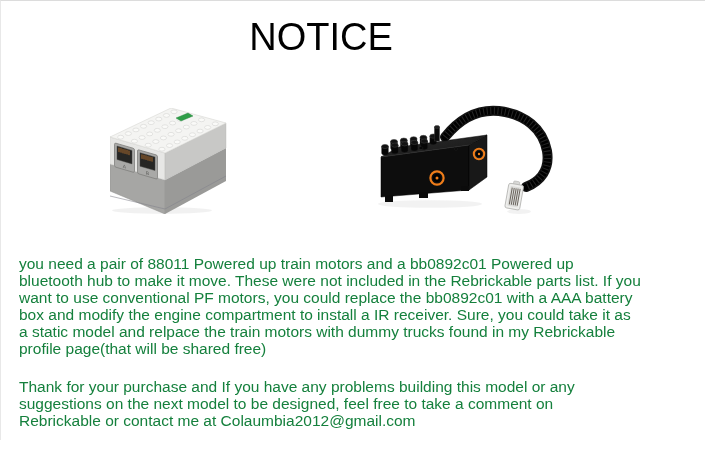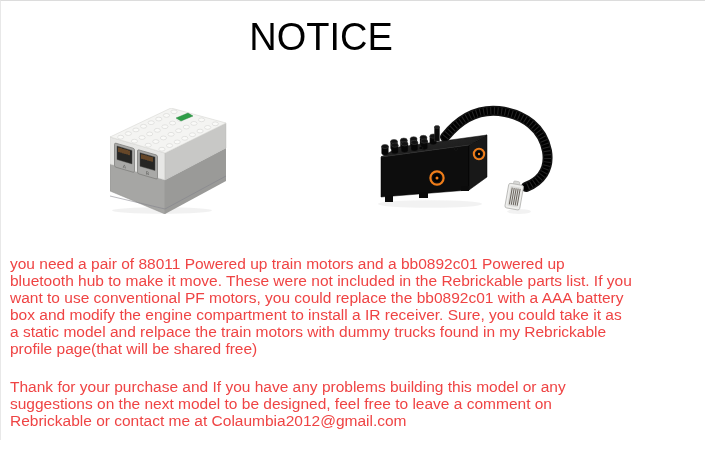--- a/index.html
+++ b/index.html
@@ -10,22 +10,22 @@
   }
   .title{
     position:absolute;top:17px;left:0;width:640px;margin:0;
     text-align:center;font-size:38px;line-height:38px;font-weight:400;
   }
   .figure{position:absolute;margin:0;padding:0;}
   .fig-hub{left:109px;top:107px;width:118px;height:106px;}
   .fig-motor{left:374px;top:104px;width:182px;height:112px;}
   .figure svg{display:block;width:100%;height:100%;}
   .para{
-    position:absolute;left:9px;font-size:15.5px;line-height:17px;
-    white-space:pre;letter-spacing:0;color:#ef4444;
+    position:absolute;left:18px;font-size:15.5px;line-height:17px;
+    white-space:pre;letter-spacing:0;color:#15803d;
   }
   .para1{top:254px;}
   .para2{top:377px;}
   
   .hub-studs ellipse{fill:#fafaf8;stroke:#d2d2d0;stroke-width:.55;}
   
   .motor-studs ellipse{fill:#121212;stroke:#3d3d3d;stroke-width:.55;}
   .motor-studs path{fill:#060606;stroke:#222;stroke-width:.3;}
   .port-label{font-family:"Liberation Sans",sans-serif;font-size:5px;fill:#5f5f5d;}
 </style>
@@ -178,16 +178,16 @@
     </svg>
   </figure>
 
   <div class="para para1">you need a pair of 88011 Powered up train motors and a bb0892c01 Powered up
 bluetooth hub to make it move. These were not included in the Rebrickable parts list. If you
 want to use conventional PF motors, you could replace the bb0892c01 with a AAA battery
 box and modify the engine compartment to install a IR receiver. Sure, you could take it as
 a static model and relpace the train motors with dummy trucks found in my Rebrickable
 profile page(that will be shared free)</div>
   <div class="para para2">Thank for your purchase and If you have any problems building this model or any
-suggestions on the next model to be designed, feel free to leave a comment on
+suggestions on the next model to be designed, feel free to take a comment on
 Rebrickable or contact me at Colaumbia2012@gmail.com</div>
 
 </div>
 
 </body></html>

